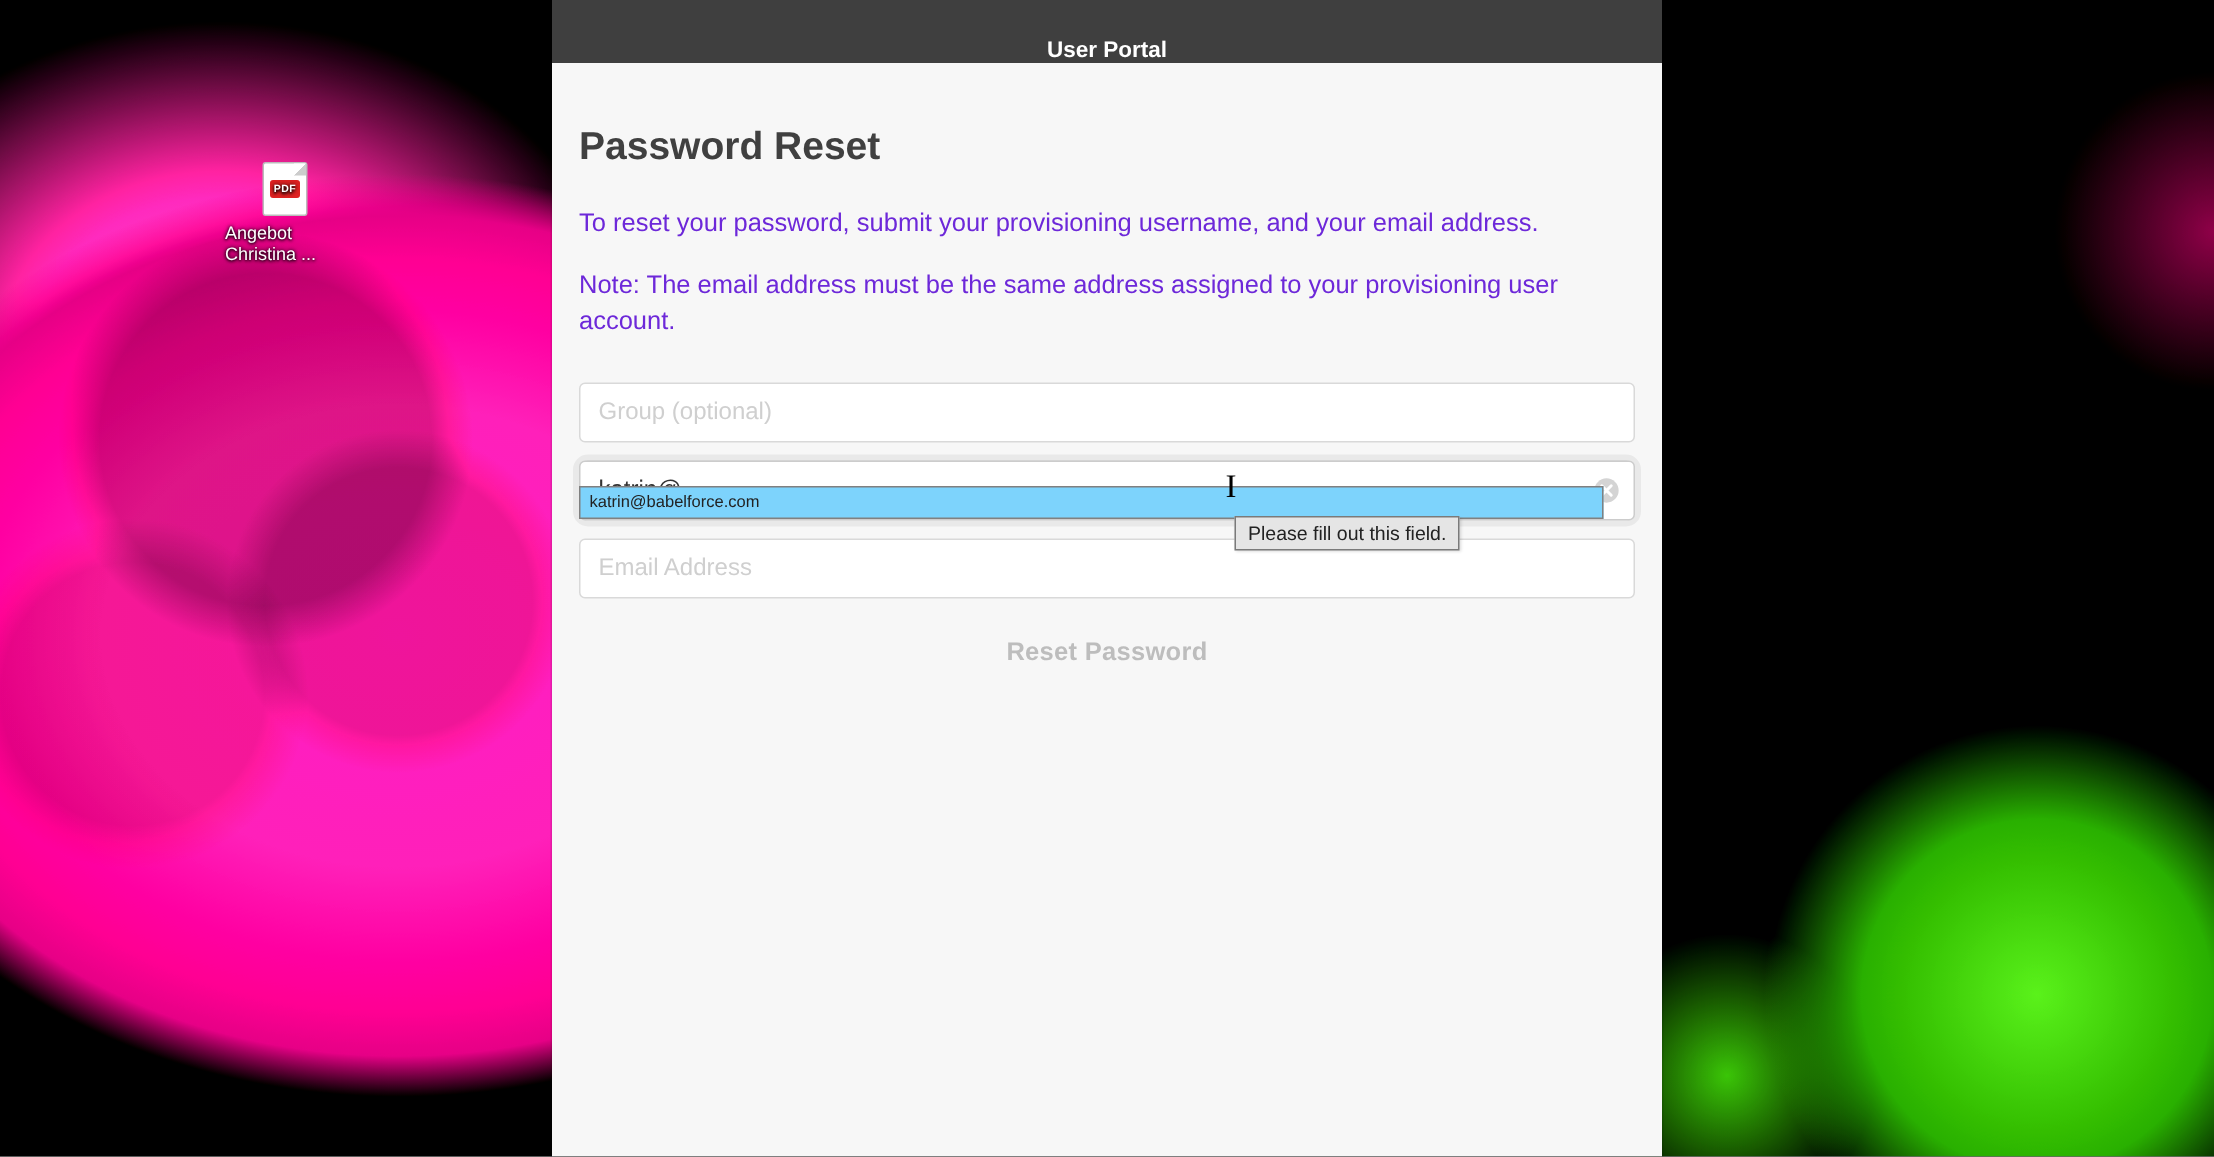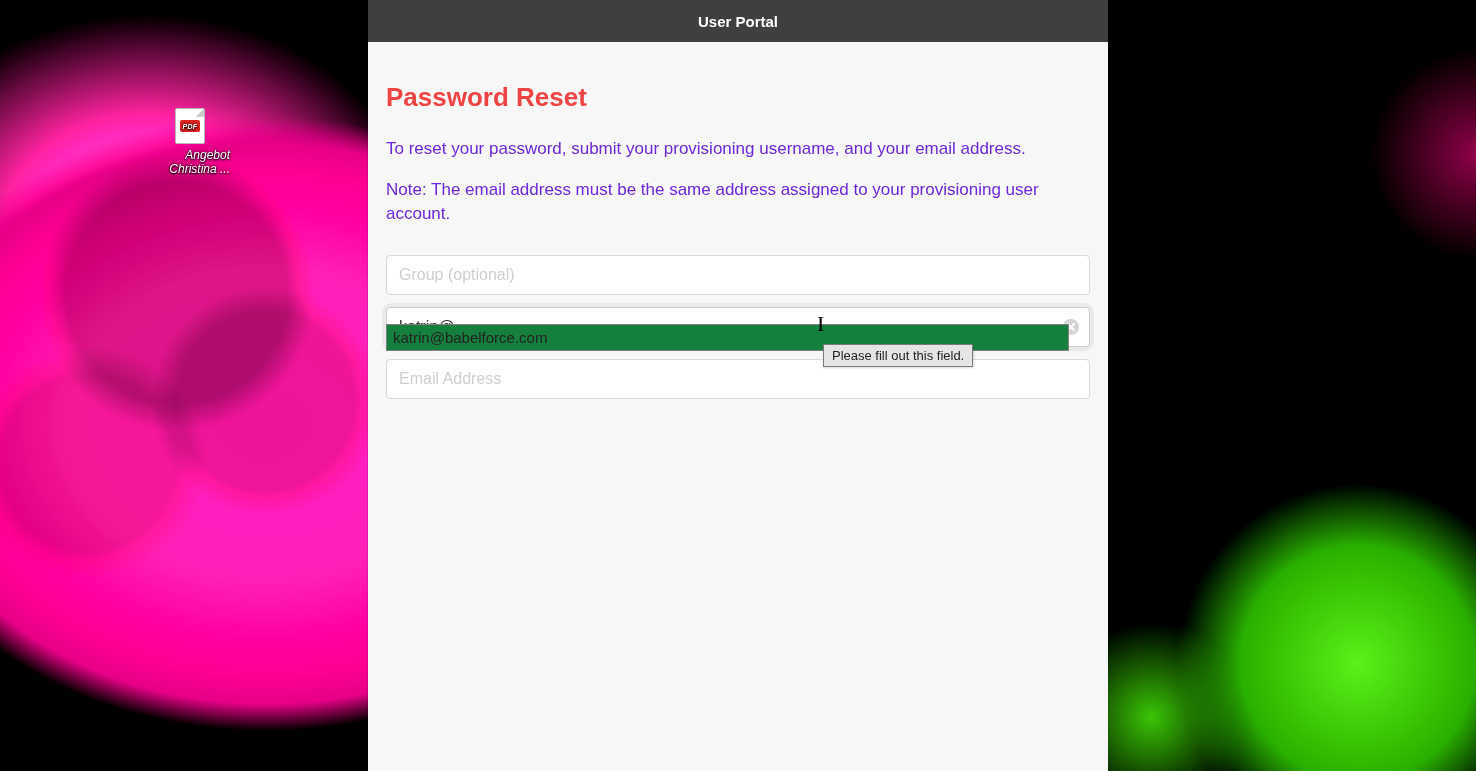--- a/index.html
+++ b/index.html
@@ -23,24 +23,23 @@
     background:
       radial-gradient(circle at 12% 38%, rgba(0,0,0,0.25) 0 8%, transparent 10%),
       radial-gradient(circle at 18% 52%, rgba(0,0,0,0.2) 0 7%, transparent 9%),
       radial-gradient(circle at 6% 60%, rgba(0,0,0,0.18) 0 6%, transparent 8%);
   }
 
   
   .desktop-icon {
     position:absolute; top:108px; left:150px; width:80px;
     display:flex; flex-direction:column; align-items:center; gap:4px;
-    color:#fff; text-align:right;
+    color:#fff; text-align:left;
     font-size:12px; text-shadow:0 1px 2px #000, 0 0 3px #000;
     user-select:none;
-    font-style:italic;
   }
   .pdf-icon {
     width:30px; height:36px;
     background:#fff; border:1px solid #bbb; border-radius:2px;
     position:relative; display:flex; align-items:center; justify-content:center;
   }
   .pdf-icon::before{
     content:""; position:absolute; top:0; right:0; width:8px; height:8px;
     background:linear-gradient(135deg,#fff 0 50%, #ccc 50% 100%);
   }
@@ -55,29 +54,29 @@
   
   .portal {
     position:absolute; top:0; left:50%; transform:translateX(-50%);
     width:740px; height:100%;
     background:#f7f7f7;
     display:flex; flex-direction:column;
     box-shadow: 0 0 0 1px rgba(0,0,0,0.1);
   }
   .portal-header{
     height:42px; background:#3f3f3f; color:#fff;
-    display:flex; align-items:center; justify-content:center;
+    display:flex; align-items:flex-end; justify-content:center;
     font-weight:bold; font-size:15px;
   }
   .portal-body{
     flex:1; padding:40px 18px 18px 18px; position:relative;
     font-size:17px; color:#333;
   }
   .portal-body h1{
-    font-size:26px; font-weight:bold; color:#ef4444; margin-bottom:24px;
+    font-size:26px; font-weight:bold; color:#404040; margin-bottom:24px;
   }
   .portal-body p{ margin-bottom:16px; color:#6d28d9; line-height:1.45; }
 
   
   .field{
     width:100%; height:40px; border:1px solid #d9d9d9; border-radius:4px;
     background:#fff; padding:12px 12px; font-size:16px; color:#333;
     margin-top:12px; outline:none;
   }
   .field::placeholder{ color:#c2c2c2; }
@@ -100,22 +99,22 @@
     display:block; width:100%; border:none; background:none;
     color:#bdbdbd; font-weight:bold; font-size:17px; letter-spacing:0.2px;
     padding:18px 0 10px 0; cursor:pointer;
     outline:none;
     margin-top:8px;
   }
 
   
   .autolist{
     position:absolute; top:282px; left:18px; width:683px;
-    border:1px solid #808080; background:#15803d; z-index:5;
-    font-size:15px;
+    border:1px solid #808080; background:#7dd3fc; z-index:5;
+    font-size:11px;
   }
   .autolist .item{
     padding:4px 6px; color:#222; cursor:pointer;
   }
 
   
   .tooltip{
     position:absolute; top:302px; left:455px;
     background:#e5e5e5; border:1px solid #7a7a7a;
     padding:3px 8px; font-size:13px; color:#222; z-index:6; white-space:nowrap;
@@ -156,20 +155,21 @@
       <button class="clear-btn" aria-label="clear">
         <svg viewBox="0 0 20 20" width="18" height="18">
           <circle cx="10" cy="10" r="9" fill="#d4d4d4"></circle>
           <path d="M6.5 6.5 L13.5 13.5 M13.5 6.5 L6.5 13.5" stroke="#fff" stroke-width="2.2" stroke-linecap="round"></path>
         </svg>
       </button>
     </div>
 
     <input class="field ghost" type="text" placeholder="Email Address" style="">
 
+    <button class="reset-btn">Reset Password</button>
 
     
     <div class="autolist">
       <div class="item">katrin@babelforce.com</div>
     </div>
 
     
     <div class="tooltip">Please fill out this field.</div>
 
     

